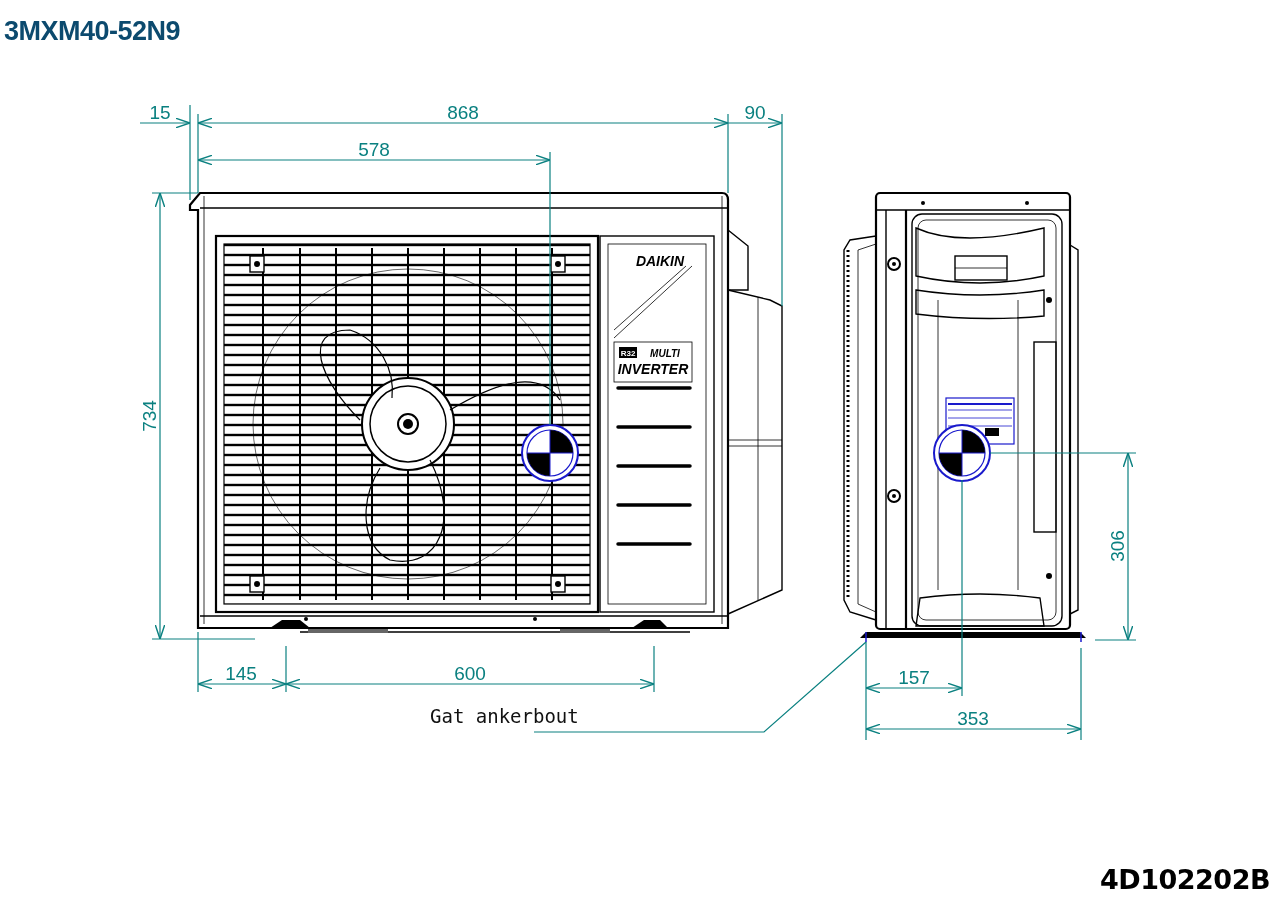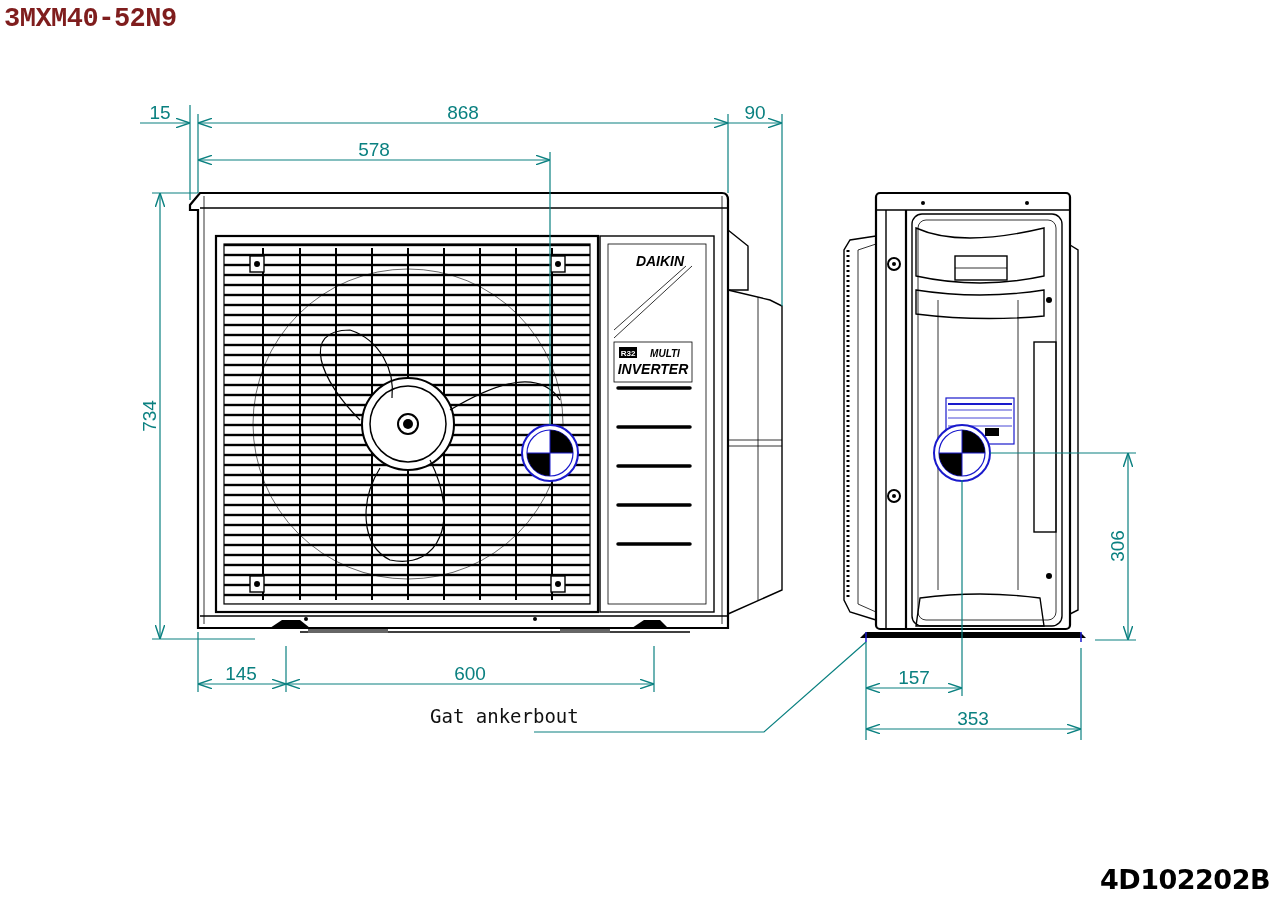--- a/index.html
+++ b/index.html
@@ -1,17 +1,17 @@
 <!DOCTYPE html>
 <html><head>
 <meta charset="utf-8">
 <style>
   html, body { margin: 0; padding: 0; background: #ffffff; }
   body { width: 1280px; height: 904px; position: relative; overflow: hidden; font-family: "DejaVu Sans", sans-serif; }
-  .model-title { position: absolute; left: 4px; top: 4px; font-family: Liberation Mono, monospace; font-weight: bold; font-size: 27px; color: #7f1d1d; letter-spacing: -0.5px; }
+  .model-title { position: absolute; left: 4px; top: 16px; font-family: Liberation Sans, sans-serif; font-weight: bold; font-size: 27px; color: #0c4a6e; letter-spacing: -0.5px; }
   .doc-code { position: absolute; right: 10px; top: 864px; font-family: "DejaVu Sans", sans-serif; font-weight: bold; font-size: 27px; color: #000; letter-spacing: -0.5px; }
   svg.drawing { position: absolute; left: 0; top: 0; }
   .dim { fill: #0a8080; font-family: "Liberation Sans", sans-serif; font-size: 19px; }
   .label { fill: #111; font-family: "DejaVu Sans Mono", monospace; font-size: 19px; }
   .logo { fill: #000; font-family: "Liberation Sans", sans-serif; font-weight: bold; font-style: italic; }
   .dl { stroke: #0a8080; stroke-width: 1.2; fill: none; }
   .ol { stroke: #000; stroke-width: 1.4; fill: none; }
   .ol2 { stroke: #000; stroke-width: 2.2; fill: none; }
   .thin { stroke: #000; stroke-width: 0.8; fill: none; }
 </style>

